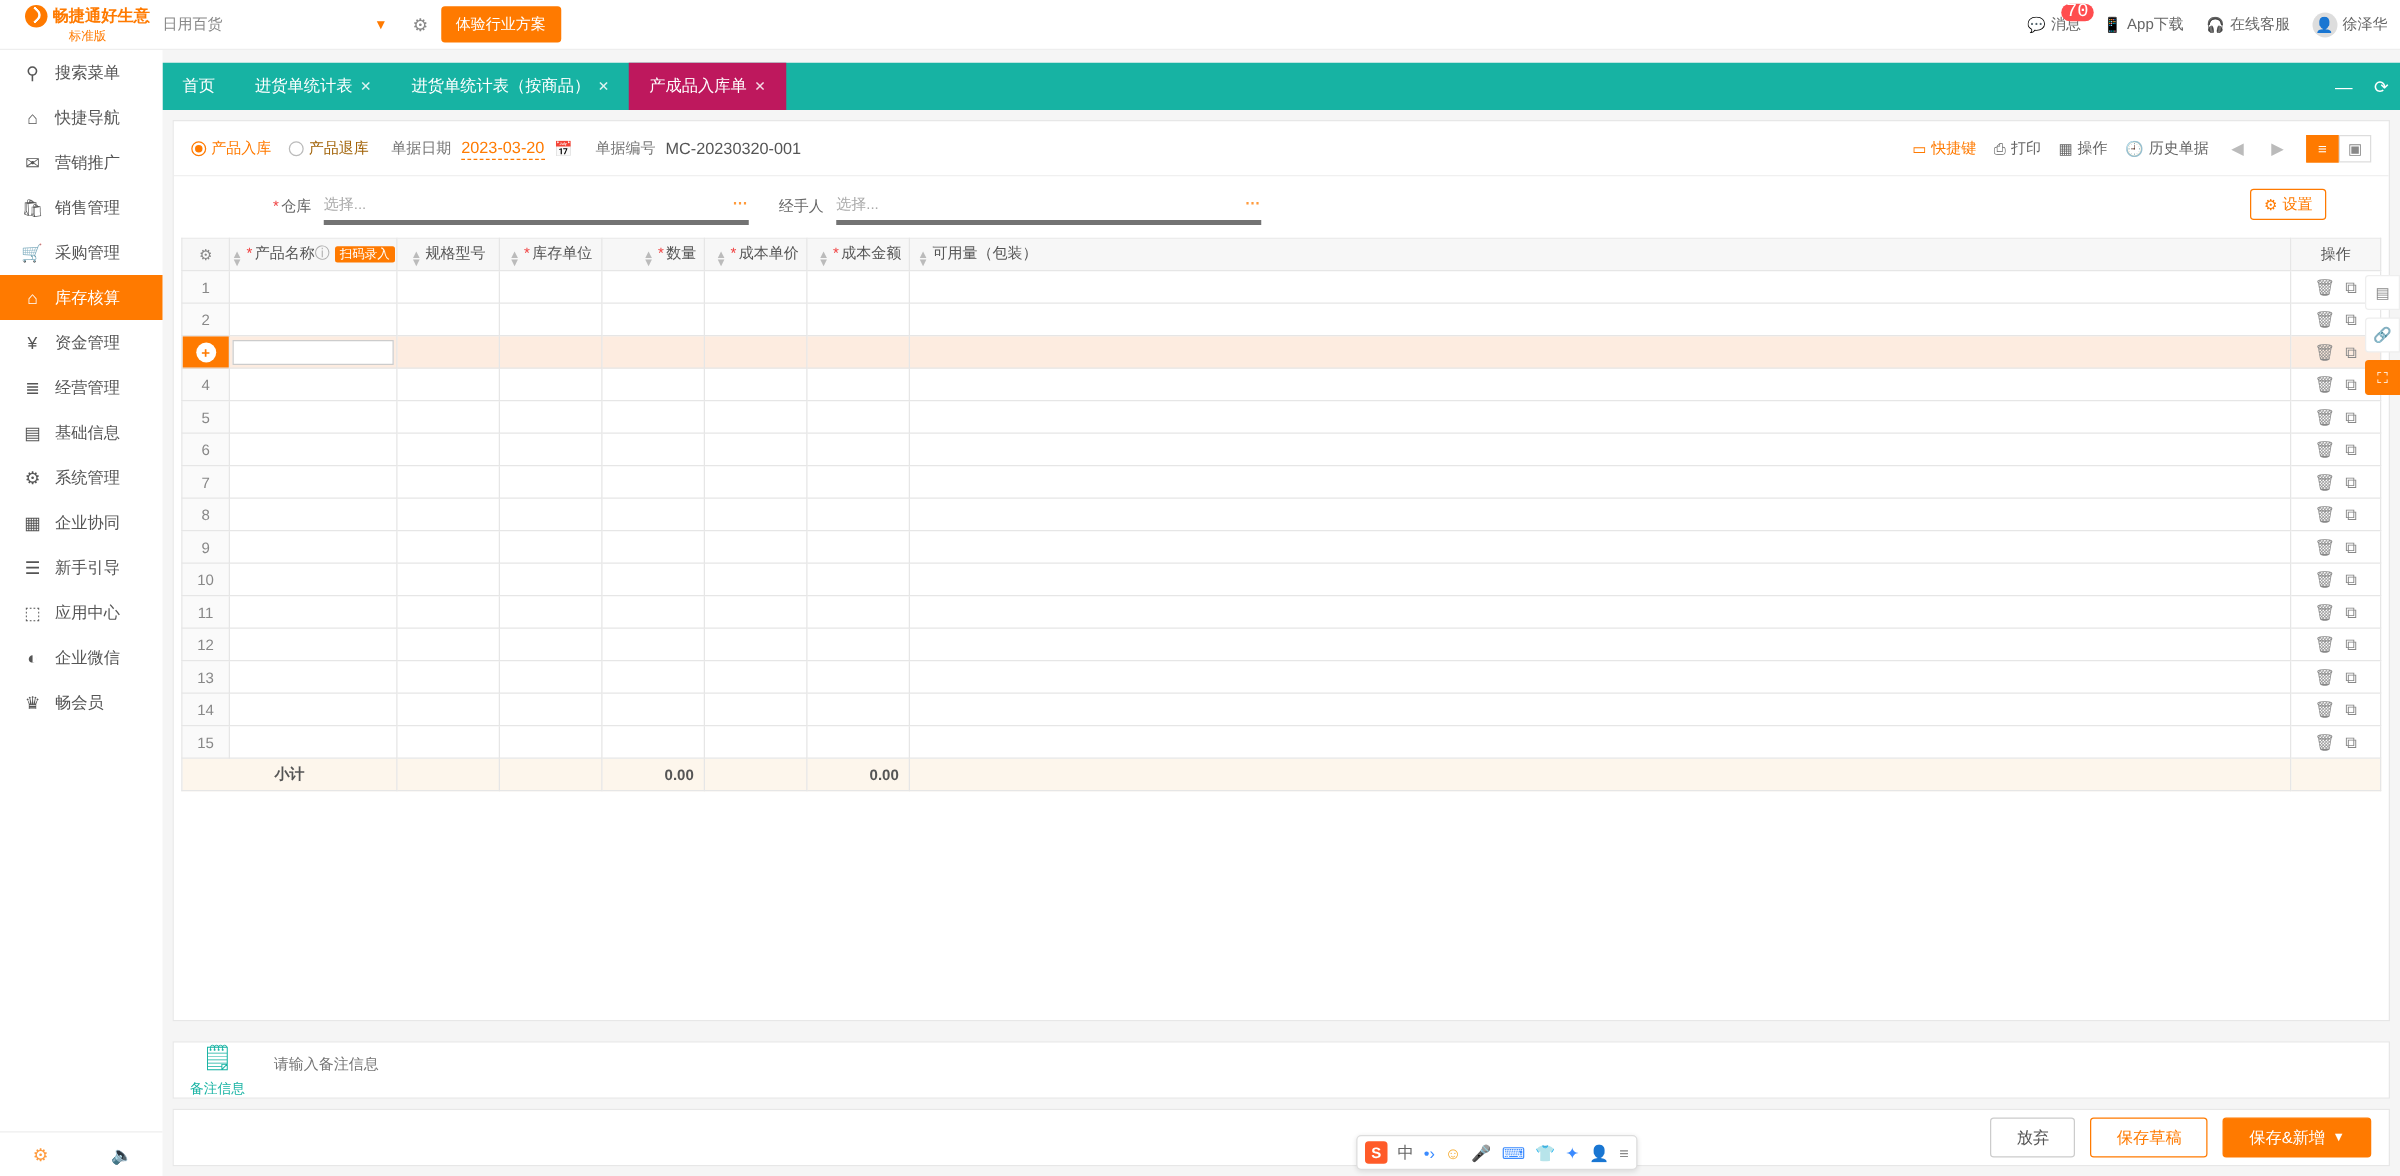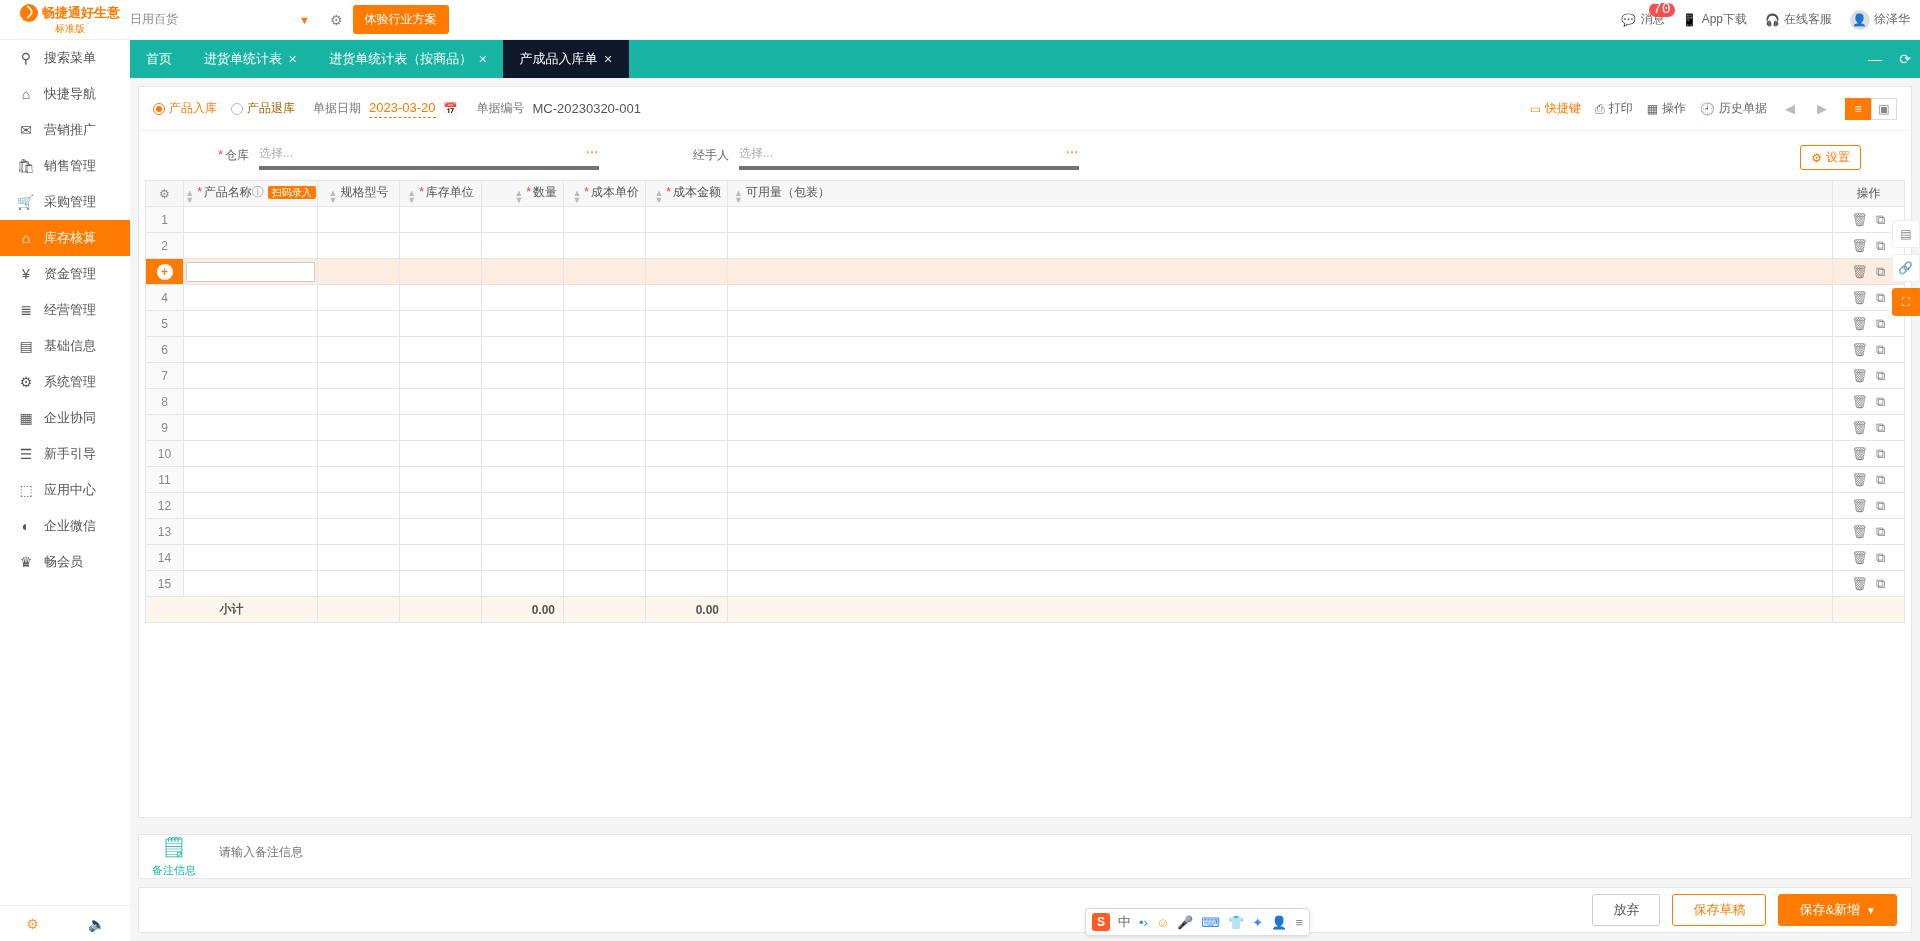--- a/index.html
+++ b/index.html
@@ -27,24 +27,24 @@
 
 .layout { display:flex; height:calc(100vh - 40px); }
 .sidebar { width:130px; background:#fff; display:flex; flex-direction:column; }
 .side-item { height:36px; display:flex; align-items:center; padding-left:18px; gap:10px; color:#555; cursor:pointer; font-size:13px;}
 .side-item.active { background:#ff7a00; color:#fff; }
 .side-icon { width:16px; display:inline-flex; justify-content:center; font-size:14px;}
 .side-bottom { margin-top:auto; display:flex; height:36px; border-top:1px solid #eee;}
 .side-bottom div { flex:1; display:flex; align-items:center; justify-content:center; color:#ff9a3c; cursor:pointer; font-size:14px;}
 
 
-.content { flex:1; display:flex; flex-direction:column; overflow:hidden; }
+.content { flex:1; display:flex; flex-direction:column; overflow:hidden;margin-top:10px; }
 .tabbar { height:38px; background:#17b3a3; display:flex; align-items:center; color:#fff; }
 .tab { height:38px; display:flex; align-items:center; padding:0 16px; gap:6px; cursor:pointer; font-size:13px; white-space:nowrap;}
-.tab.active { background:#0f172a; }
+.tab.active { background:#be185d; }
 .tab .x { font-size:11px; opacity:.85; }
 .tabbar-right { margin-left:auto; display:flex; align-items:center; }
 .tabbar-right .sq { width:30px;height:30px;display:flex;align-items:center;justify-content:center;cursor:pointer; font-size:14px;}
 
 .right-rail { position:fixed; right:0; top:220px; width:28px; display:flex; flex-direction:column; gap:6px; }
 .right-rail div { width:28px;height:28px;background:#fff;border:1px solid #eee;display:flex;align-items:center;justify-content:center;color:#888;border-radius:3px 0 0 3px; cursor:pointer;}
 .right-rail div.on { background:#ff7a00;color:#fff;border-color:#ff7a00;}
 
 
 .doc { flex:1; margin:8px; background:#fff; border:1px solid #e7e7e7; display:flex; flex-direction:column; overflow:hidden; }
@@ -60,21 +60,21 @@
 .kv .date { color:#ff7a00; border-bottom:1px dashed #ff7a00; padding-bottom:2px;}
 .doc-top-right { margin-left:auto; display:flex; align-items:center; gap:14px; color:#666; }
 .doc-top-right .link { display:flex; align-items:center; gap:4px; cursor:pointer; font-size:12px;}
 .doc-top-right .link.orange { color:#ff7a00; }
 .arrow-btn { color:#bbb; cursor:pointer; padding:0 4px; font-size:13px;}
 .view-toggle { display:flex; }
 .view-toggle span { width:26px;height:22px;display:flex;align-items:center;justify-content:center;border:1px solid #ddd;cursor:pointer;font-size:12px;color:#888;}
 .view-toggle span.on { background:#ff7a00;color:#fff;border-color:#ff7a00;}
 
 
-.form-row { display:flex; align-items:flex-end; padding:10px 50px; gap:70px; }
+.form-row { display:flex; align-items:flex-start; padding:10px 50px; }
 .field { display:flex; align-items:center; gap:10px;}
 .field label { width:60px; text-align:right; color:#666; }
 .field label .req { color:#f04040; margin-right:2px;}
 .field .inputish { width:340px; border-bottom:4px solid #737373; padding:4px 0; color:#aaa; display:flex;}
 .field .inputish span:first-child { flex:1;}
 .field .dots { color:#ff9a3c; font-weight:bold; letter-spacing:1px; cursor:pointer;}
 .settings-link { margin-left:auto; border:1px solid #ff7a00; color:#ff7a00; border-radius:3px; padding:3px 10px; display:flex; align-items:center; gap:4px; cursor:pointer; font-size:12px;}
 
 
 .tbl-wrap { flex:1; overflow:auto; padding:0 6px; }

